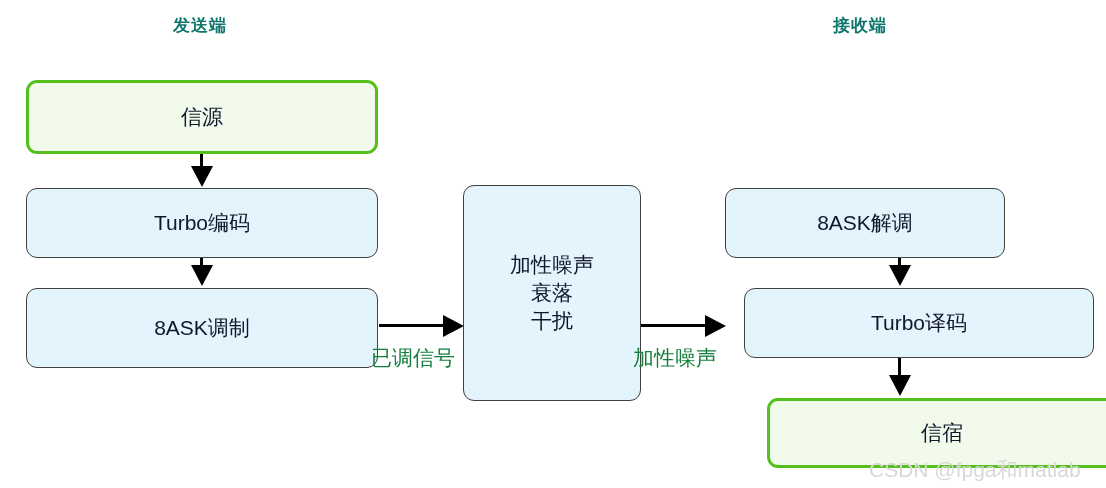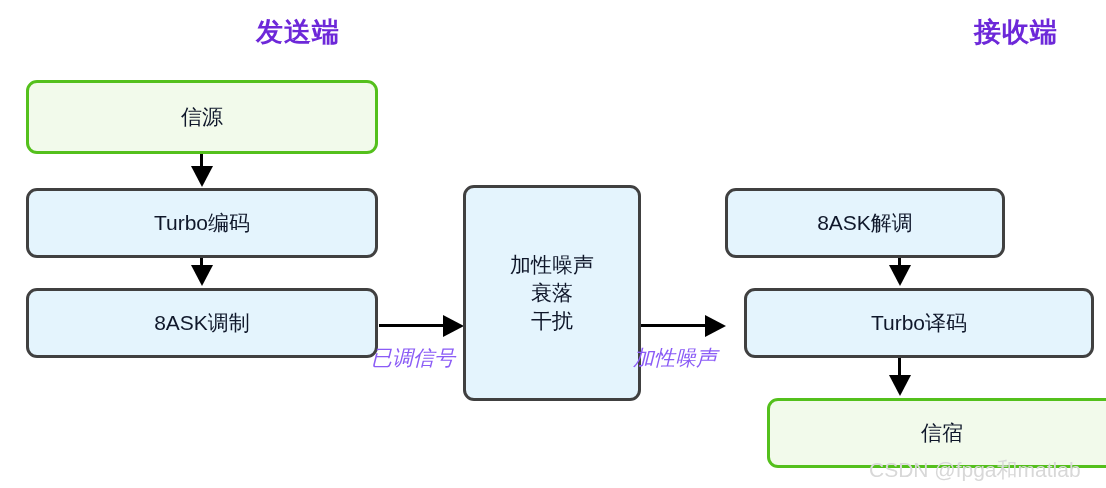--- a/index.html
+++ b/index.html
@@ -12,41 +12,41 @@
   }
   #canvas {
     position: relative;
     width: 1106px;
     height: 488px;
     background: #ffffff;
     overflow: hidden;
   }
   .section-title {
     position: absolute;
-    font-size: 27px;
+    font-size: 17px;
     font-weight: bold;
-    color: #6d28d9;
+    color: #0f766e;
     letter-spacing: 1px;
-    text-align: right;
+    text-align: center;
     white-space: nowrap;
   }
   .node {
     position: absolute;
     box-sizing: border-box;
     border-radius: 11px;
     display: flex;
     align-items: center;
     justify-content: center;
     text-align: center;
     font-size: 21px;
     color: #0f172a;
     line-height: 1.32;
   }
   .node.blue {
-    border: 3px solid #404040;
+    border: 1px solid #404040;
     background: #e4f4fd;
   }
   .node.green {
     border: 3px solid #54c01c;
     background: #f2faeb;
   }
   .node .label {
     white-space: pre-line;
   }
   .edge-line {
@@ -66,56 +66,55 @@
     border-top: 21px solid #000000;
   }
   .arrowhead.right {
     border-top: 11px solid transparent;
     border-bottom: 11px solid transparent;
     border-left: 21px solid #000000;
   }
   .edge-label {
     position: absolute;
     font-size: 21px;
-    color: #8b5cf6;
+    color: #15803d;
     white-space: nowrap;
-    font-style: italic;
   }
   .watermark {
     position: absolute;
     font-size: 21px;
     color: #d8d8d8;
     white-space: nowrap;
     pointer-events: none;
   }
 </style>
 </head>
 <body>
 
 <div id="canvas">
 
   <div class="section-title" style="left:60px; top:14px; width:280px;">发送端</div>
 
-  <div class="section-title" style="left:778px; top:14px; width:280px;">接收端</div>
+  <div class="section-title" style="left:720px; top:14px; width:280px;">接收端</div>
 
   <div class="node green" style="left:26px; top:80px; width:352px; height:74px;">
     <span class="label">信源</span>
   </div>
 
   <div class="edge-line v" style="left:200px; top:154px; height:14px;"></div>
   <div class="arrowhead down" style="left:191px; top:166px;"></div>
 
   <div class="node blue" style="left:26px; top:188px; width:352px; height:70px;">
     <span class="label">Turbo编码</span>
   </div>
 
   <div class="edge-line v" style="left:200px; top:258px; height:9px;"></div>
   <div class="arrowhead down" style="left:191px; top:265px;"></div>
 
-  <div class="node blue" style="left:26px; top:288px; width:352px; height:70px;">
+  <div class="node blue" style="left:26px; top:288px; width:352px; height:80px;">
     <span class="label">8ASK调制</span>
   </div>
 
   <div class="edge-line h" style="left:379px; top:324px; width:66px;"></div>
   <div class="arrowhead right" style="left:443px; top:315px;"></div>
   <div class="edge-label" style="left:371px; top:344px;">已调信号</div>
 
   <div class="node blue" style="left:463px; top:185px; width:178px; height:216px;">
     <span class="label">加性噪声
 衰落

